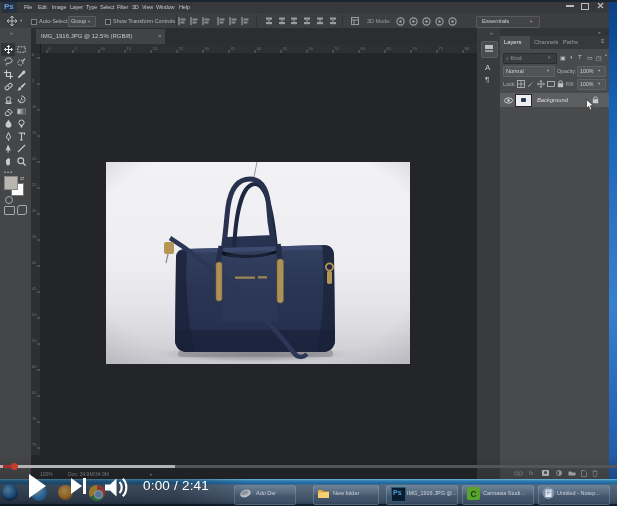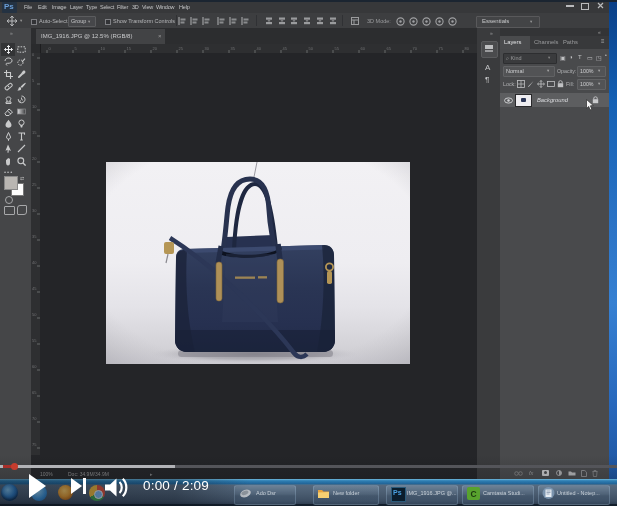--- a/index.html
+++ b/index.html
@@ -516,13 +516,13 @@
 <div class="abs" style="left:3px;top:465px;width:14px;height:3px;background:#a82f2a;"></div>
 <div class="abs" style="left:10.5px;top:463px;width:7px;height:7px;border-radius:50%;background:#c53c2d;"></div>
 <div class="abs" style="left:29px;top:474px;width:0;height:0;border-left:17px solid #fff;border-top:12px solid transparent;border-bottom:12px solid transparent;"></div>
 <div class="abs" style="left:71px;top:478px;width:0;height:0;border-left:11px solid #fff;border-top:8px solid transparent;border-bottom:8px solid transparent;"></div>
 <div class="abs" style="left:83px;top:478px;width:3px;height:16px;background:#fff;"></div>
 <svg class="abs" style="left:104px;top:477px;" width="25" height="21">
     <path d="M1,7.5 L6,7.5 L12.5,1.5 L12.5,19.5 L6,13.5 L1,13.5 Z" fill="#fff"></path>
     <path d="M15.5,5 C 18.5,7.5 18.5,13.5 15.5,16" fill="none" stroke="#fff" stroke-width="2.2"></path>
     <path d="M18.8,1.8 C 23.5,6.5 23.5,14.5 18.8,19.2" fill="none" stroke="#fff" stroke-width="2.2"></path>
   </svg>
-<span class="abs" style="left:143px;top:478px;font-size:13.5px;color:#fff;letter-spacing:.2px;">0:00 / 2:09</span>
+<span class="abs" style="left:143px;top:478px;font-size:13.5px;color:#fff;letter-spacing:.2px;">0:00 / 2:41</span>
 
 </body></html>

